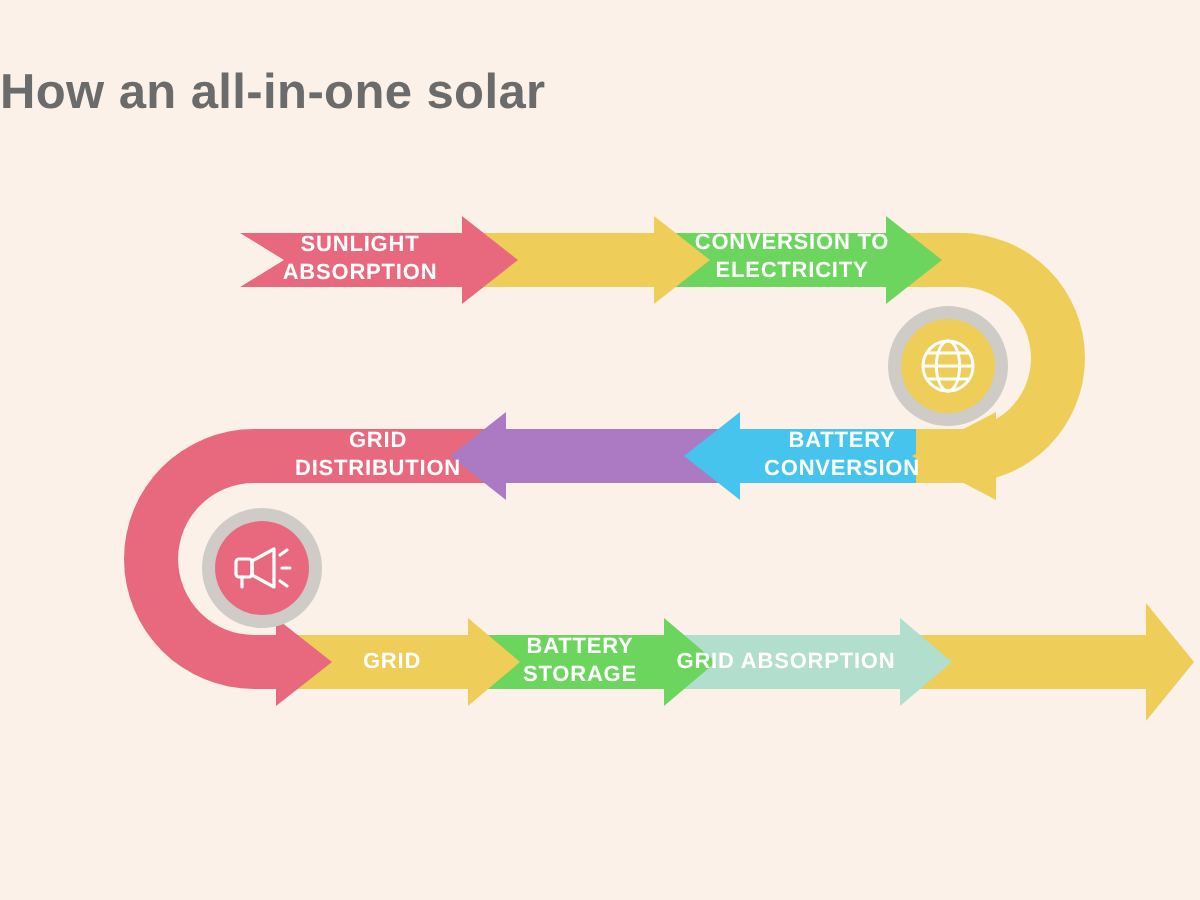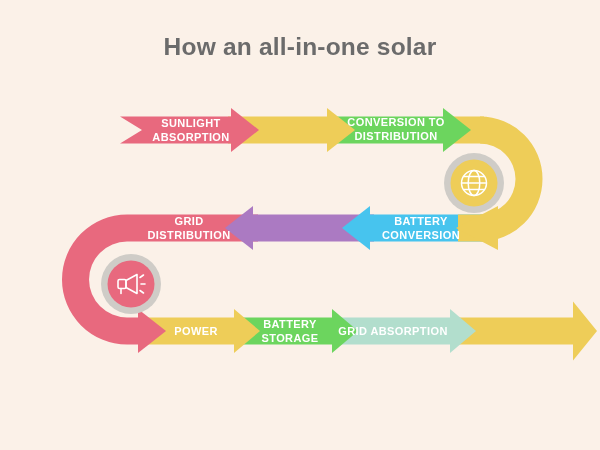--- a/index.html
+++ b/index.html
@@ -7,21 +7,21 @@
     position:relative;
     width:600px;height:450px;
     background:#fbf1e8;
     overflow:hidden;
     font-family:"Liberation Sans", sans-serif;
   }
   #flow-svg{position:absolute;left:0;top:0;}
   .title{
     position:absolute;
     left:0;top:31px;width:600px;
-    text-align:center;
+    text-align:left;
     font-size:24.5px;
     font-weight:bold;
     line-height:1.28;
     color:#6b6b6b;
     letter-spacing:.2px;
   }
   .lbl{
     position:absolute;
     transform:translate(-50%,-50%);
     color:#ffffff;
@@ -122,20 +122,20 @@
         <line x1="140" y1="277.5" x2="143.5" y2="275"></line>
         <line x1="140" y1="290.5" x2="143.5" y2="293"></line>
       </g>
     </g>
   </svg>
 
   <div class="title">
     <div>How an all-in-one solar</div>
   </div>
 
-  <div class="lbl" style="left:191px;top:130px;width:110px;">SUNLIGHT ABSORPTION</div>
-  <div class="lbl" style="left:396px;top:129px;width:130px;">CONVERSION TO DISTRIBUTION</div>
+  <div class="lbl" style="left:180px;top:130px;width:110px;">SUNLIGHT ABSORPTION</div>
+  <div class="lbl" style="left:396px;top:129px;width:130px;">CONVERSION TO ELECTRICITY</div>
   <div class="lbl" style="left:421px;top:228px;width:110px;">BATTERY CONVERSION</div>
   <div class="lbl" style="left:189px;top:228px;width:110px;">GRID DISTRIBUTION</div>
-  <div class="lbl one" style="left:196px;top:331px;">POWER</div>
+  <div class="lbl one" style="left:196px;top:331px;">GRID</div>
   <div class="lbl" style="left:290px;top:331px;width:80px;">BATTERY STORAGE</div>
   <div class="lbl one" style="left:393px;top:331px;">GRID ABSORPTION</div>
 </div>
 
 </body></html>

